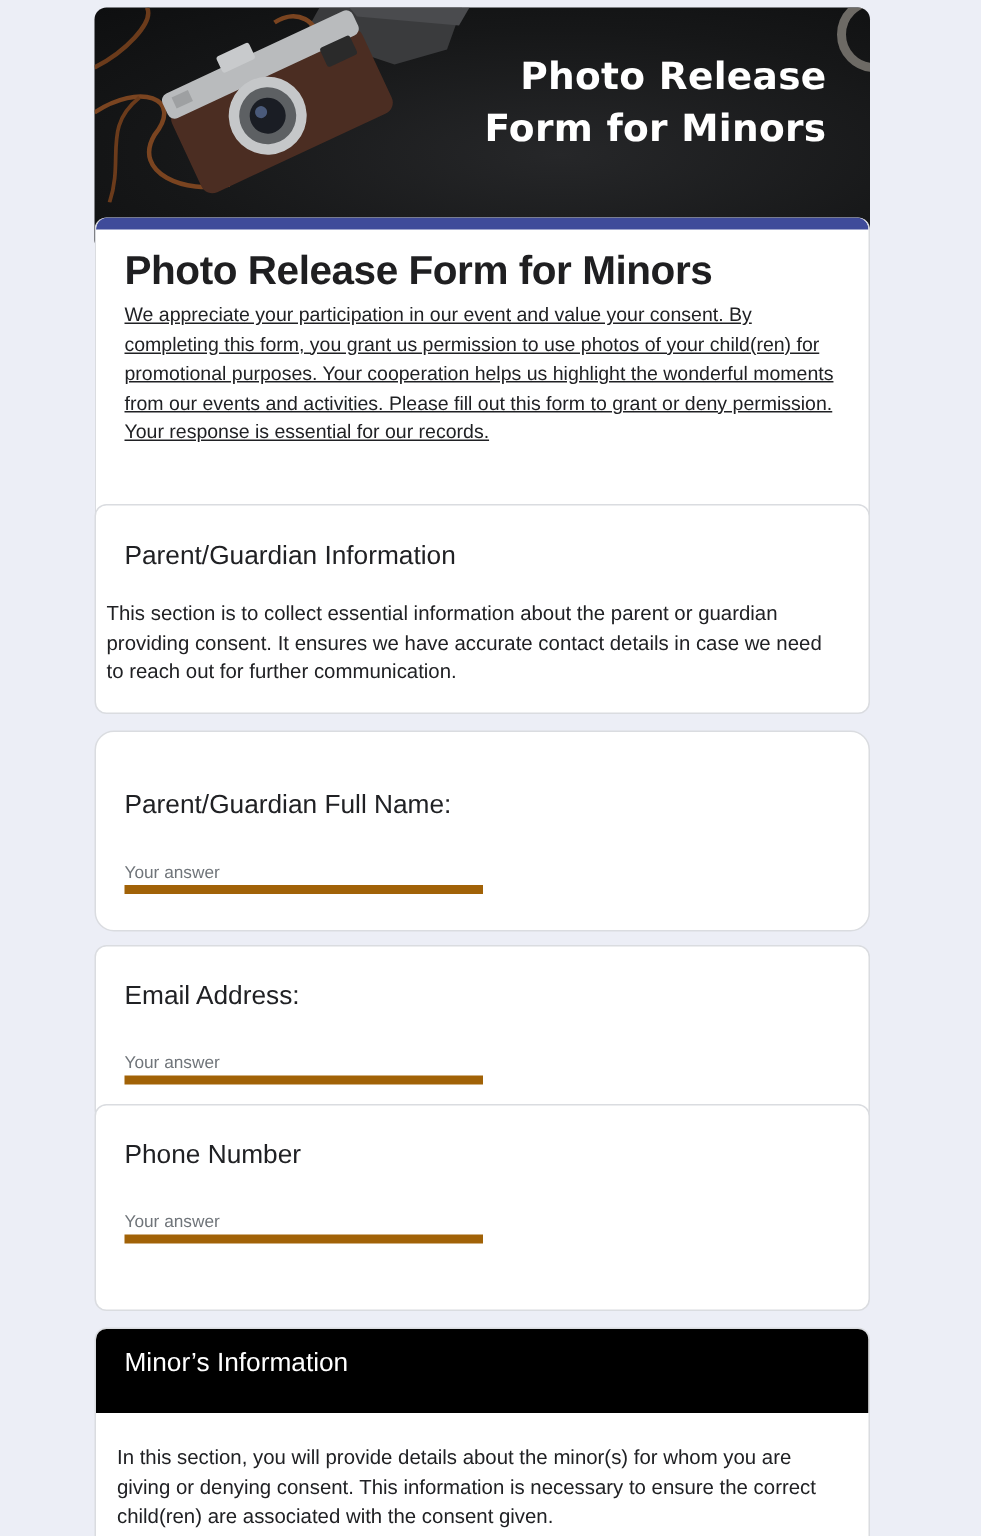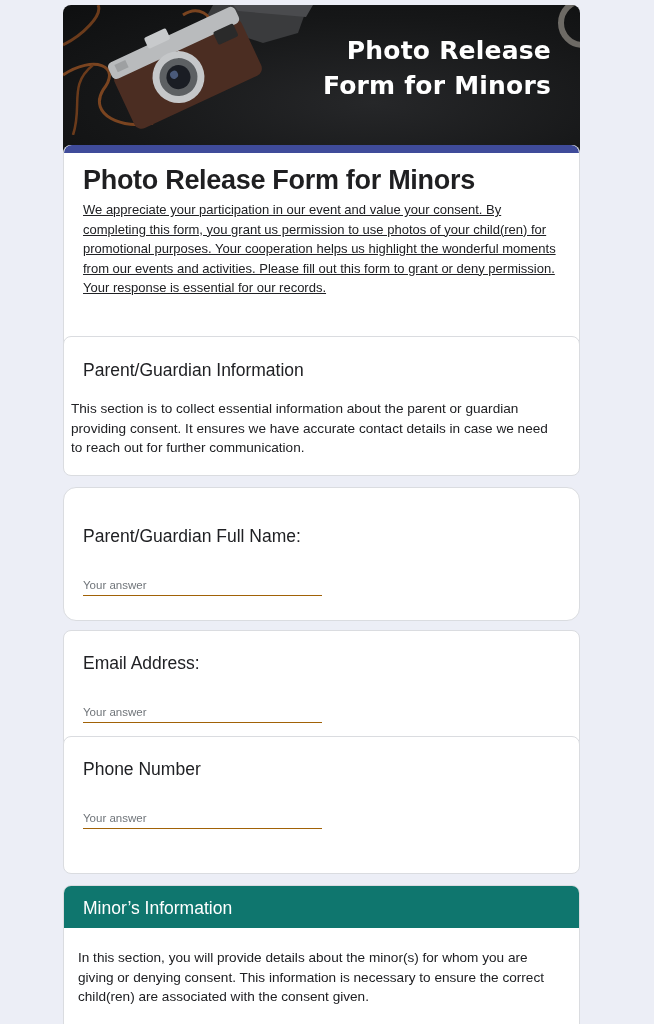--- a/index.html
+++ b/index.html
@@ -102,21 +102,21 @@
       font-size: 17.5px;
       color: #202124;
       line-height: 22px;
     }
     .q-card .answer {
       position: absolute;
       left: 19px;
       width: 239px;
       height: 22px;
       border: none;
-      border-bottom: 1px solid #a16207;
+      border-bottom: 6px solid #a16207;
       background: transparent;
       font-family: "Liberation Sans", sans-serif;
       font-size: 11.5px;
       color: #202124;
       outline: none;
       padding: 0;
     }
     .q-card .answer::placeholder { color: #70757a; }
     .q1 { top: 487px; height: 134px; border-radius: 13px; }
     .q1 .q-label { top: 37px; }
@@ -126,22 +126,22 @@
     .q2 .answer { top: 70px; }
     .q3 { top: 736px; height: 138px; }
     .q3 .q-label { top: 21px; }
     .q3 .answer { top: 70px; }
     .minor-card {
       top: 885px;
       height: 160px;
       overflow: hidden;
     }
     .minor-card .header {
-      height: 42px;
-      background: #0f766e;
+      height: 56px;
+      background: #000000;
       color: #ffffff;
       font-size: 17.5px;
       line-height: 45px;
       padding-left: 19px;
       font-weight: 500;
     }
     .minor-card p {
       margin: 20px 20px 0 14px;
       font-size: 13.6px;
       line-height: 19.6px;

